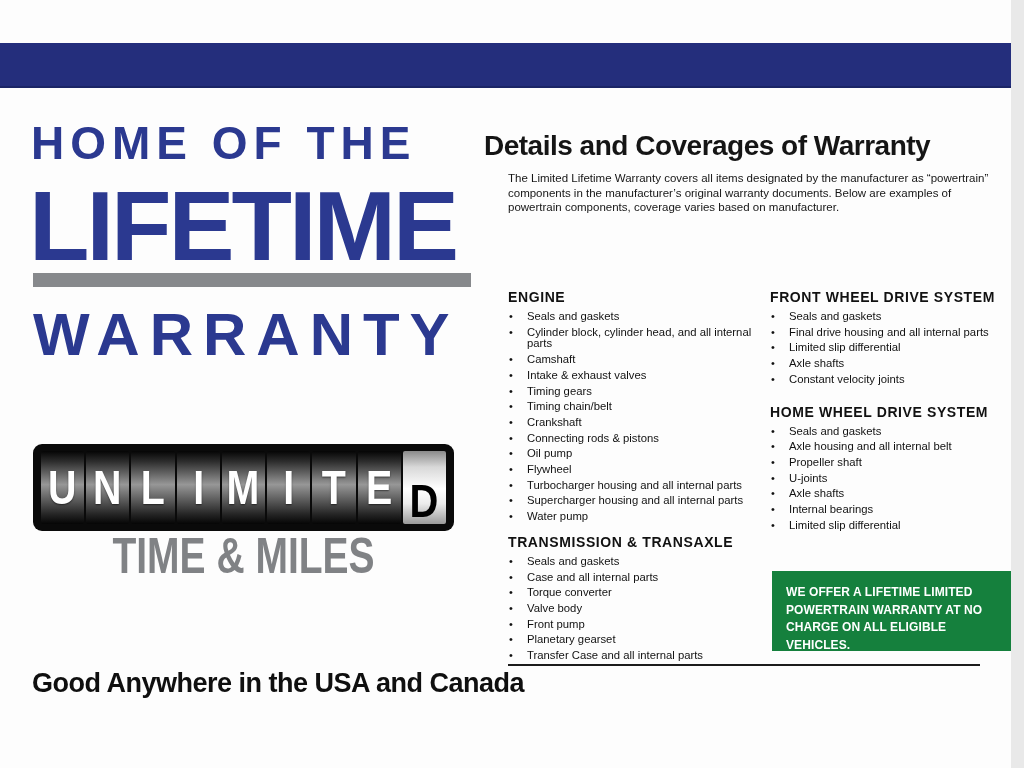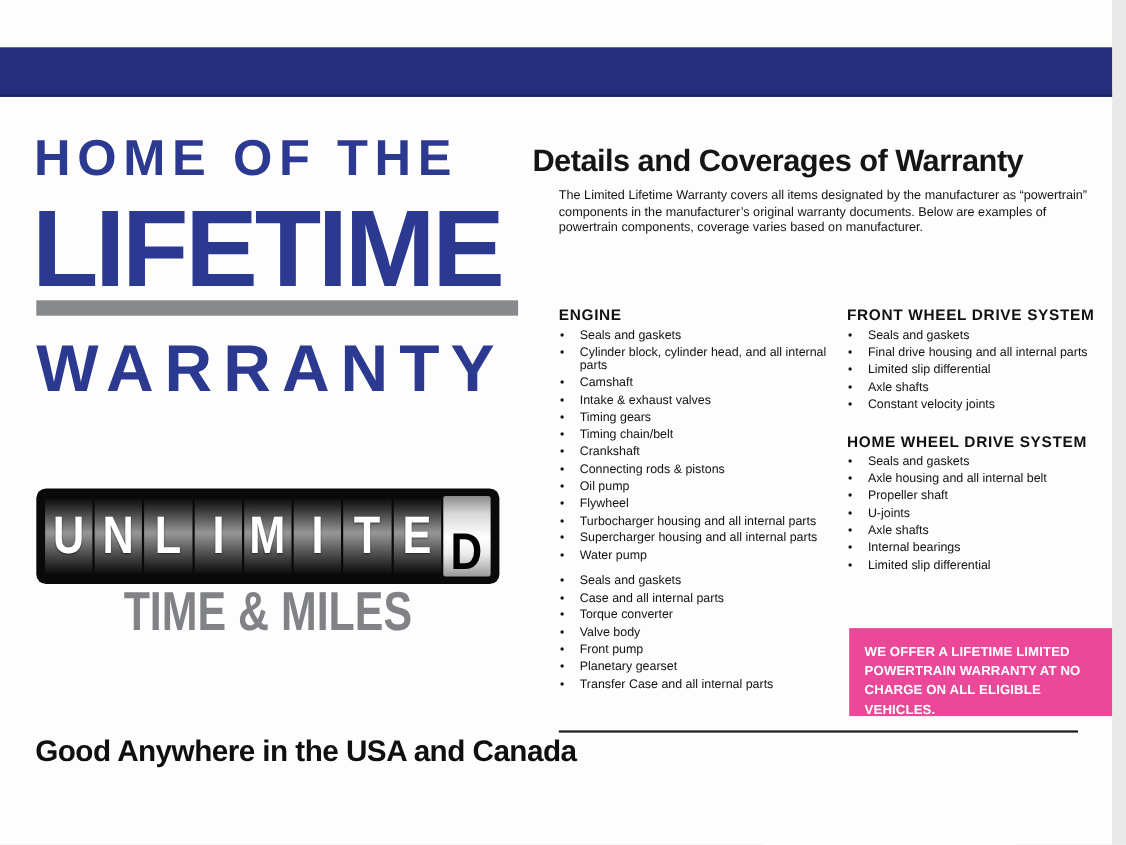--- a/index.html
+++ b/index.html
@@ -80,42 +80,42 @@
   .details-title{
     position:absolute;left:484px;top:130px;width:500px;
     color:#151515;font-weight:bold;font-size:28px;letter-spacing:-0.5px;
     white-space:nowrap;
   }
   .details-intro{
     position:absolute;left:508px;top:171px;width:498px;
     color:#151515;font-size:11.5px;line-height:14.7px;
   }
 
-  .col{position:absolute;top:278px;}
+  .col{position:absolute;top:289px;}
   .col-a{left:508px;width:258px;}
   .col-b{left:770px;width:252px;}
   .col section{margin:0;padding:0;}
   .col section.mt-a{margin-top:11px;}
   .col section.mt-b{margin-top:18px;}
   .col h3{
     margin:0 0 6px 0;color:#111;font-size:14px;font-weight:bold;
     letter-spacing:0.6px;white-space:nowrap;
   }
   .col ul{margin:0;padding:0;list-style:none;}
   .col li{
     position:relative;padding-left:19px;color:#111;
     font-size:11.3px;line-height:11.8px;margin-bottom:3.9px;
   }
   .col li::before{
     content:"•";position:absolute;left:1px;top:0;font-size:11px;color:#111;
   }
 
   .offer-box{
     position:absolute;left:772px;top:571px;width:244px;height:80px;
-    background:#ec4899;box-sizing:border-box;padding:13px 14px;
+    background:#15803d;box-sizing:border-box;padding:13px 14px;
     color:#fff;font-weight:bold;font-size:12px;line-height:17.5px;
     letter-spacing:0.1px;
   }
 
   .rule{
     position:absolute;left:508px;top:664px;width:472px;height:2px;
     background:#1c1c1c;
   }
   .footer-note{
     position:absolute;left:508px;top:676px;width:472px;
@@ -184,20 +184,21 @@
           <li>Crankshaft</li>
           <li>Connecting rods &amp; pistons</li>
           <li>Oil pump</li>
           <li>Flywheel</li>
           <li>Turbocharger housing and all internal parts</li>
           <li>Supercharger housing and all internal parts</li>
           <li>Water pump</li>
         </ul>
     </section>
     <section class="mt-a">
+      <h3>TRANSMISSION &amp; TRANSAXLE</h3>
       <ul>
           <li>Seals and gaskets</li>
           <li>Case and all internal parts</li>
           <li>Torque converter</li>
           <li>Valve body</li>
           <li>Front pump</li>
           <li>Planetary gearset</li>
           <li>Transfer Case and all internal parts</li>
         </ul>
     </section>

